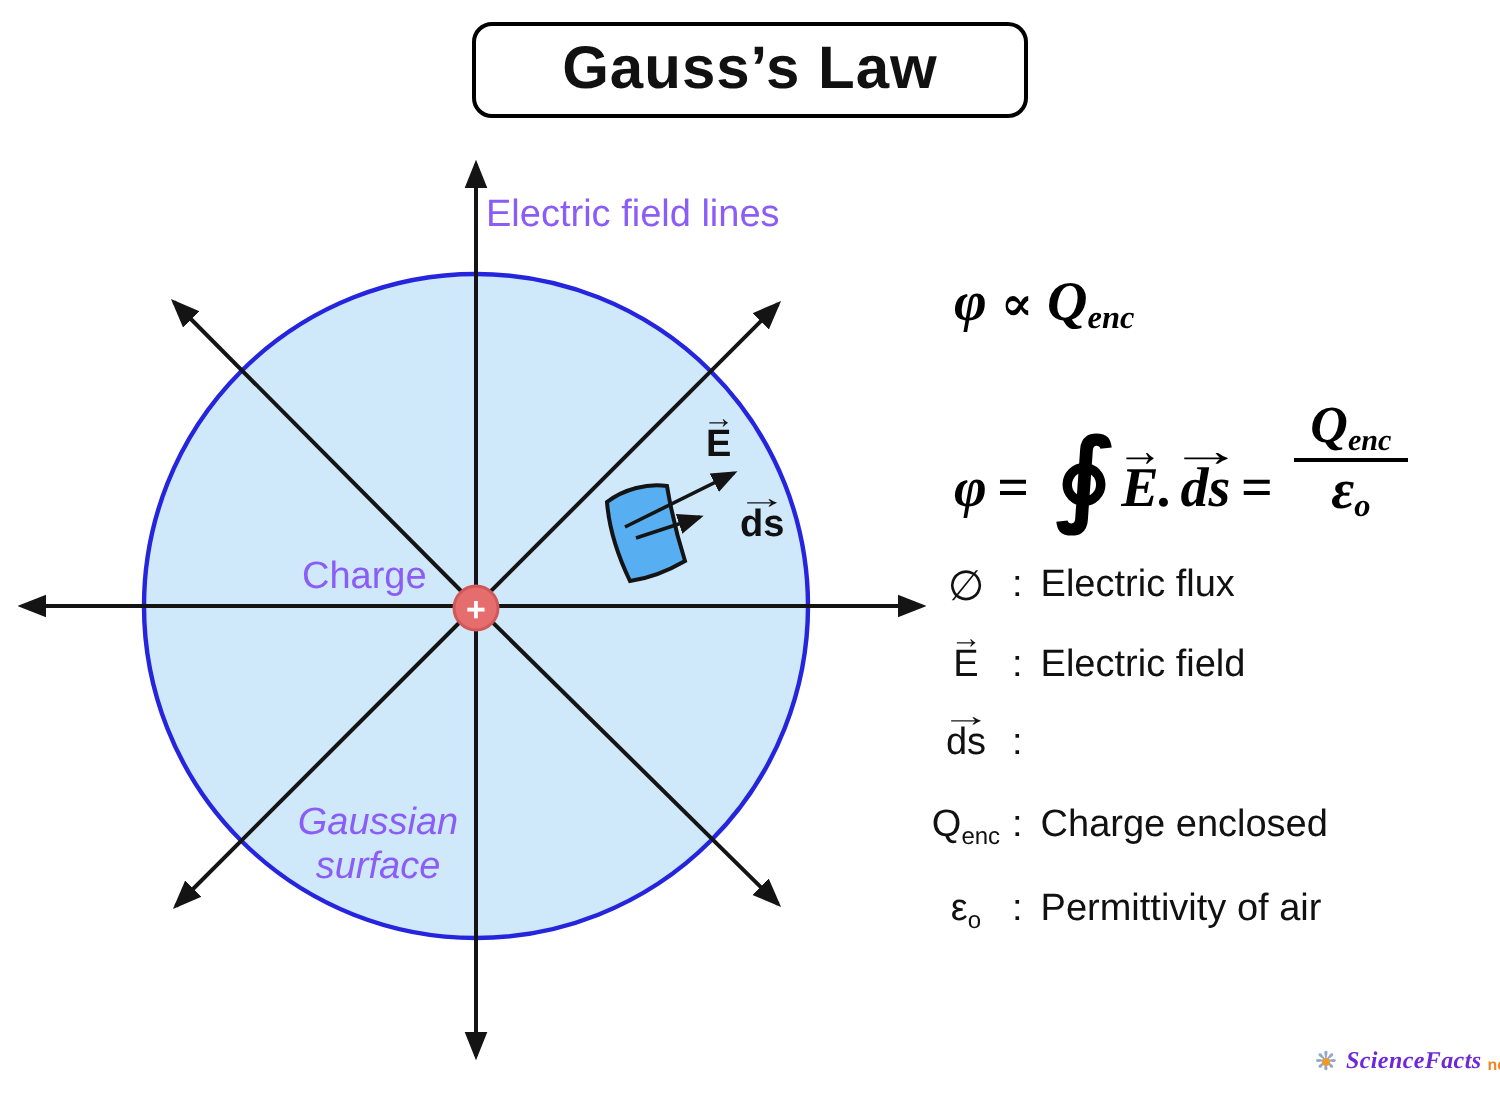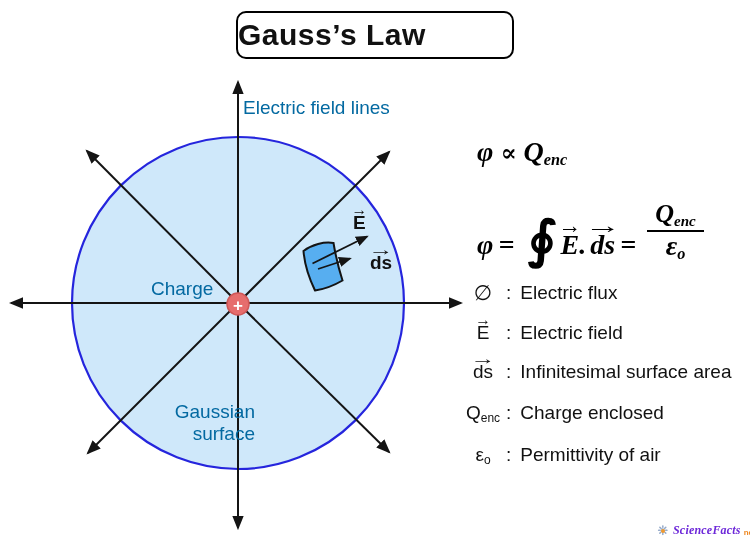--- a/index.html
+++ b/index.html
@@ -3,28 +3,28 @@
 <meta charset="utf-8">
 <style>
   html,body{margin:0;padding:0;background:#fff;}
   #canvas{position:relative;width:750px;height:550px;background:#ffffff;overflow:hidden;
           font-family:"Liberation Sans","DejaVu Sans",sans-serif;color:#111;}
   #diagram-svg{position:absolute;left:0;top:0;z-index:1;}
   .overlay{position:absolute;z-index:2;}
 
   
   .title-box{left:236px;top:11px;width:274px;height:44px;border:2.5px solid #000;border-radius:10px;
-             background:#fff;display:flex;align-items:center;}
+             background:#fff;display:flex;align-items:center;justify-content:center;}
   .title-text{font-size:30px;font-weight:bold;letter-spacing:0.5px;}
 
   
-  .lbl{font-size:19px;color:#0369a1;white-space:nowrap;}
+  .lbl{font-size:19px;color:#8b5cf6;white-space:nowrap;}
   .field-lines-label{left:243px;top:97px;}
   .charge-label{left:151px;top:278px;}
-  .gaussian-label{left:123px;top:401px;width:132px;text-align:right;line-height:22px;}
+  .gaussian-label{left:123px;top:401px;width:132px;text-align:center;line-height:22px;font-style:italic;}
 
   
   .vecwrap{position:relative;display:inline-block;}
   .arr-above{position:absolute;left:50%;top:-0.62em;transform:translateX(-50%);
              font-size:0.82em;line-height:1;font-style:normal;}
   .arr-above.wide{transform:translateX(-50%) scaleX(1.6);}
   .diagram-vec{font-size:19px;font-weight:bold;}
   .e-vec-label{left:353px;top:212px;}
   .ds-vec-label{left:370px;top:252px;}
 
@@ -154,21 +154,20 @@
     </span>
     <span class="colon">:</span>
     <span class="desc">Electric field</span>
   </div>
 
   <div class="legend-row overlay lr3">
     <span class="sym-cell">
       <span class="vecwrap"><span class="arr-above wide">→</span><span>ds</span></span>
     </span>
     <span class="colon">:</span>
-    <span class="desc">Infinitesimal surface area</span>
   </div>
 
   <div class="legend-row overlay lr4">
     <span class="sym-cell">
         <span>Q</span>
         <span class="sub-sm">enc</span>
       </span>
     <span class="colon">:</span>
     <span class="desc">Charge enclosed</span>
   </div>

